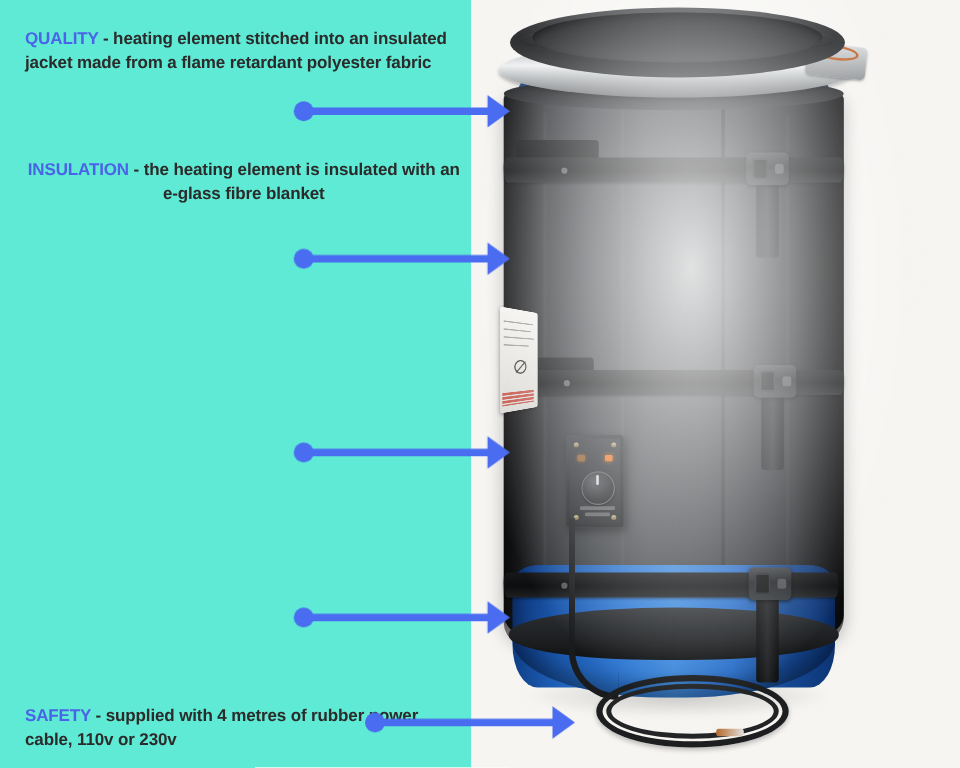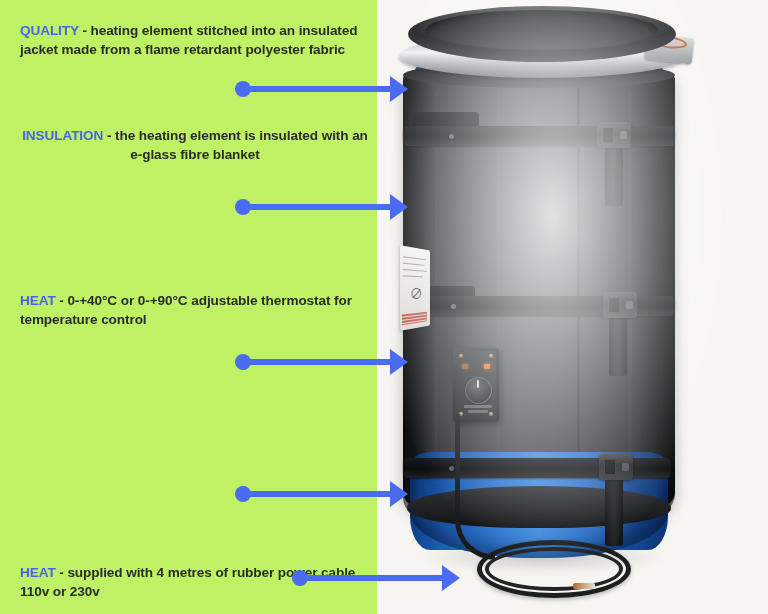--- a/index.html
+++ b/index.html
@@ -246,21 +246,21 @@
     position:absolute; left:196px; top:583px; width:22px; height:6px;
     background:linear-gradient(90deg,#b5692c,#e2e0dc); border-radius:2px;
   }
   .ground-shadow{
     position:absolute; left:40px; top:540px; width:250px; height:34px;
     background:radial-gradient(ellipse at center, rgba(120,120,118,.35) 0%, rgba(246,245,242,0) 70%);
     filter:blur(3px);
   }
 
   
-  .panel{ position:absolute; left:0; top:0; width:377px; height:614px; background:#bef264; }
+  .panel{ position:absolute; left:0; top:0; width:377px; height:614px; background:#5eead4; }
 
   .feature{ position:absolute; left:20px; width:350px; }
   .feature p{
     font-size:13.6px; line-height:19px; font-weight:bold; color:#2b2b2b;
     letter-spacing:-.1px;
   }
   .kw{ color:#4a63e8; font-weight:bold; }
 
   .f-quality{ top:21px; }
   .f-insulation{ top:126px;text-align:center; }
@@ -297,27 +297,24 @@
   <div class="panel">
 
     <div class="feature f-quality">
       <p><span class="kw">QUALITY</span><span> - heating element stitched into an insulated jacket made from a flame retardant polyester fabric</span></p>
     </div>
 
     <div class="feature f-insulation">
       <p><span class="kw">INSULATION</span><span> - the heating element is insulated with an e-glass fibre blanket</span></p>
     </div>
 
-    <div class="feature f-heat">
-      <p><span class="kw">HEAT</span><span> - 0-+40°C or 0-+90°C adjustable thermostat for temperature control</span></p>
-    </div>
 
 
     <div class="feature f-power">
-      <p><span class="kw">HEAT</span><span> - supplied with 4 metres of rubber power cable, 110v or 230v</span></p>
+      <p><span class="kw">SAFETY</span><span> - supplied with 4 metres of rubber power cable, 110v or 230v</span></p>
     </div>
   </div>
 
   <div class="photo-panel">
     <div class="drum-wrap">
 
       <div class="ground-shadow"></div>
 
       <div class="drum-blue"></div>
       <div class="drum-blue-sheen"></div>

